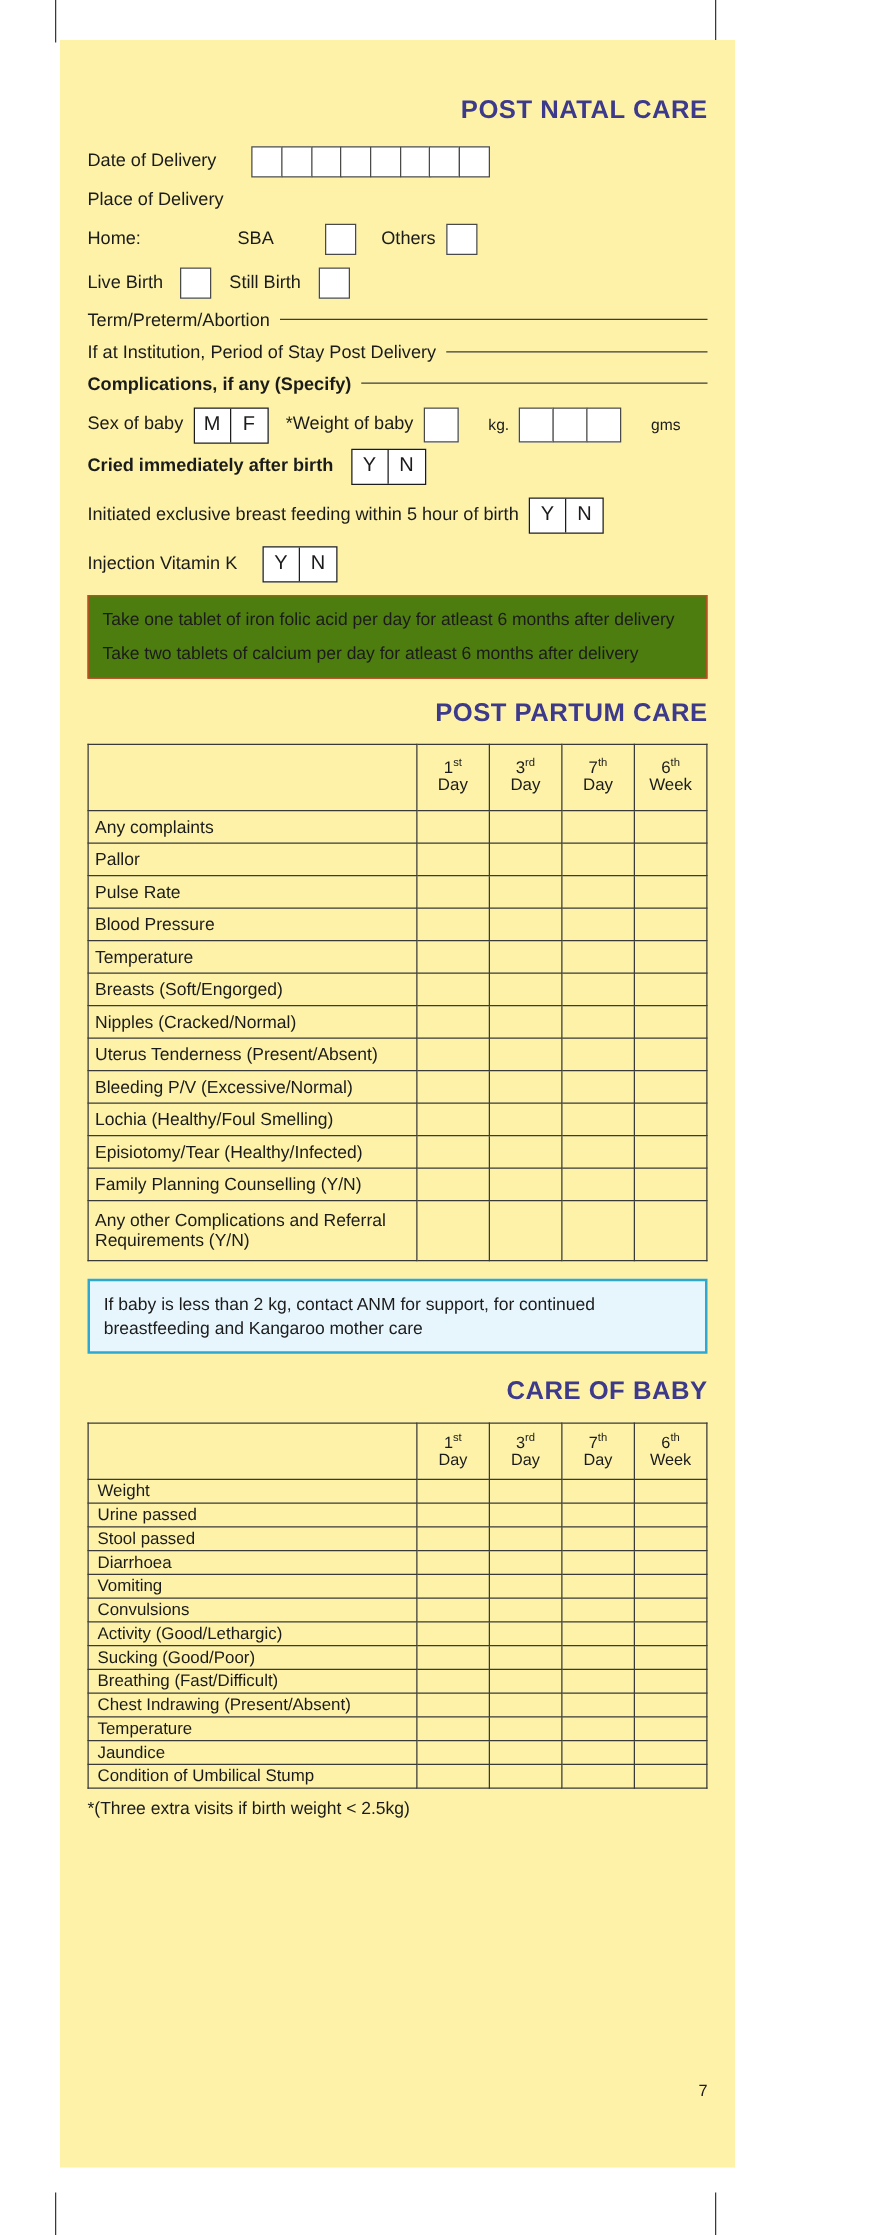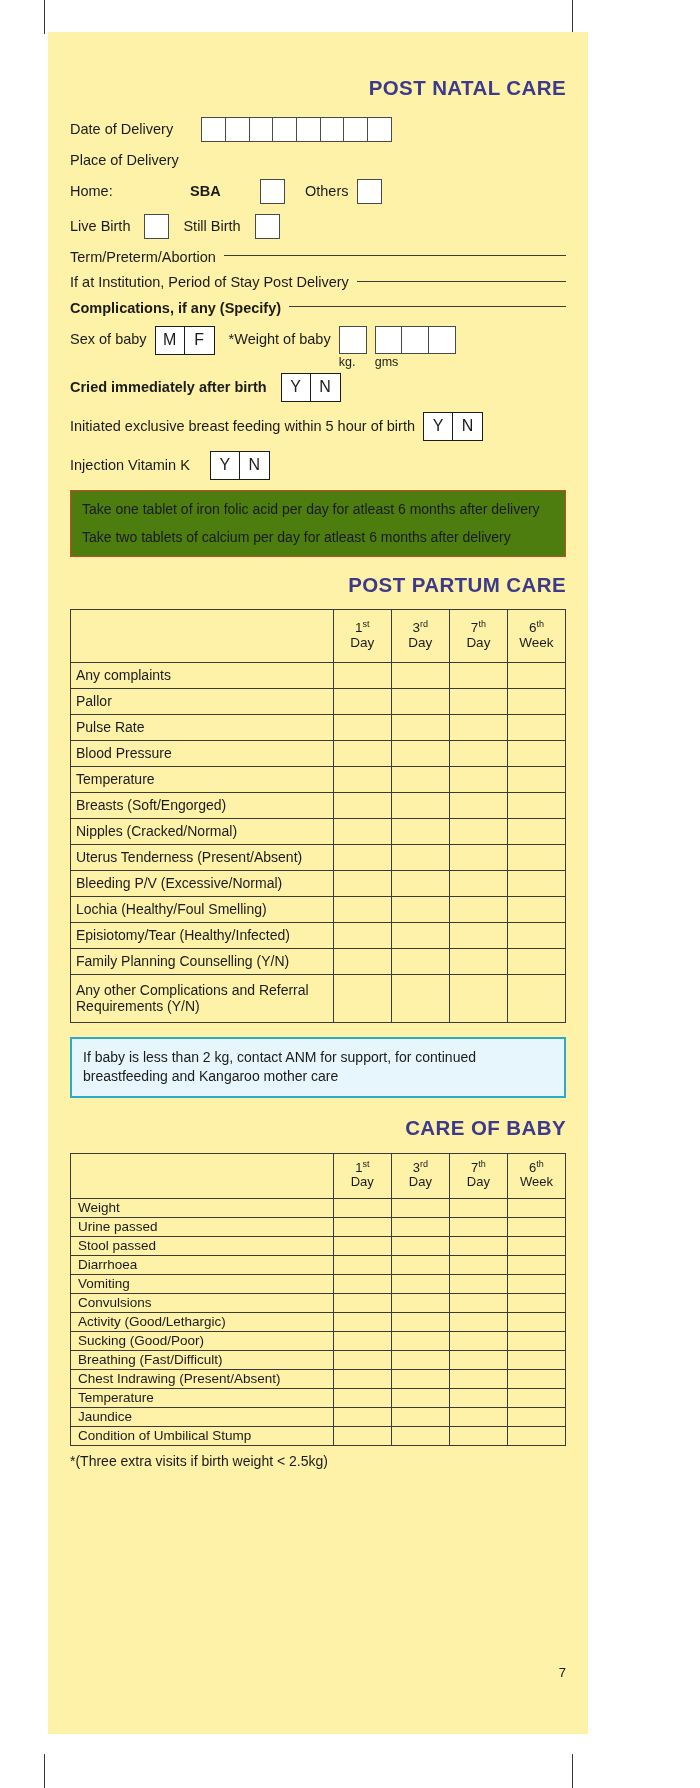--- a/index.html
+++ b/index.html
@@ -148,21 +148,21 @@
     color:#1b1b1b;
     margin-top:7px;
   }
   .pageno{
     position:absolute;
     right:22px;
     bottom:54px;
     font-size:13px;
     color:#1b1b1b;
   }
-  .unit-wrap{display:flex;flex-direction:column;align-items:flex-start;}
+  .unit-wrap{display:flex;flex-direction:row;align-items:center;gap:24px;}
   .unit-txt{font-size:12.5px;margin-top:1px;}
 </style>
 </head>
 <body>
 
 <div class="crop v" style="left:44px;top:0;"></div>
 <div class="crop v" style="left:572px;top:0;"></div>
 <div class="crop v" style="left:44px;bottom:0;"></div>
 <div class="crop v" style="left:572px;bottom:0;"></div>
 
@@ -186,21 +186,21 @@
     </span>
   </div>
 
   <div class="row">
     <span class="lbl">Place of Delivery</span>
   </div>
 
 
   <div class="row">
     <span class="lbl" style="width:120px;">Home:</span>
-    <span class="lbl" style="width:70px;font-weight:bold;">SBA</span>
+    <span class="lbl" style="width:70px;">SBA</span>
     <span class="box"></span>
     <span class="sp20"></span>
     <span class="lbl">Others</span>
     <span class="sp8"></span>
     <span class="box"></span>
   </div>
 
   <div class="row">
     <span class="lbl">Live Birth</span>
     <span class="sp14"></span>

